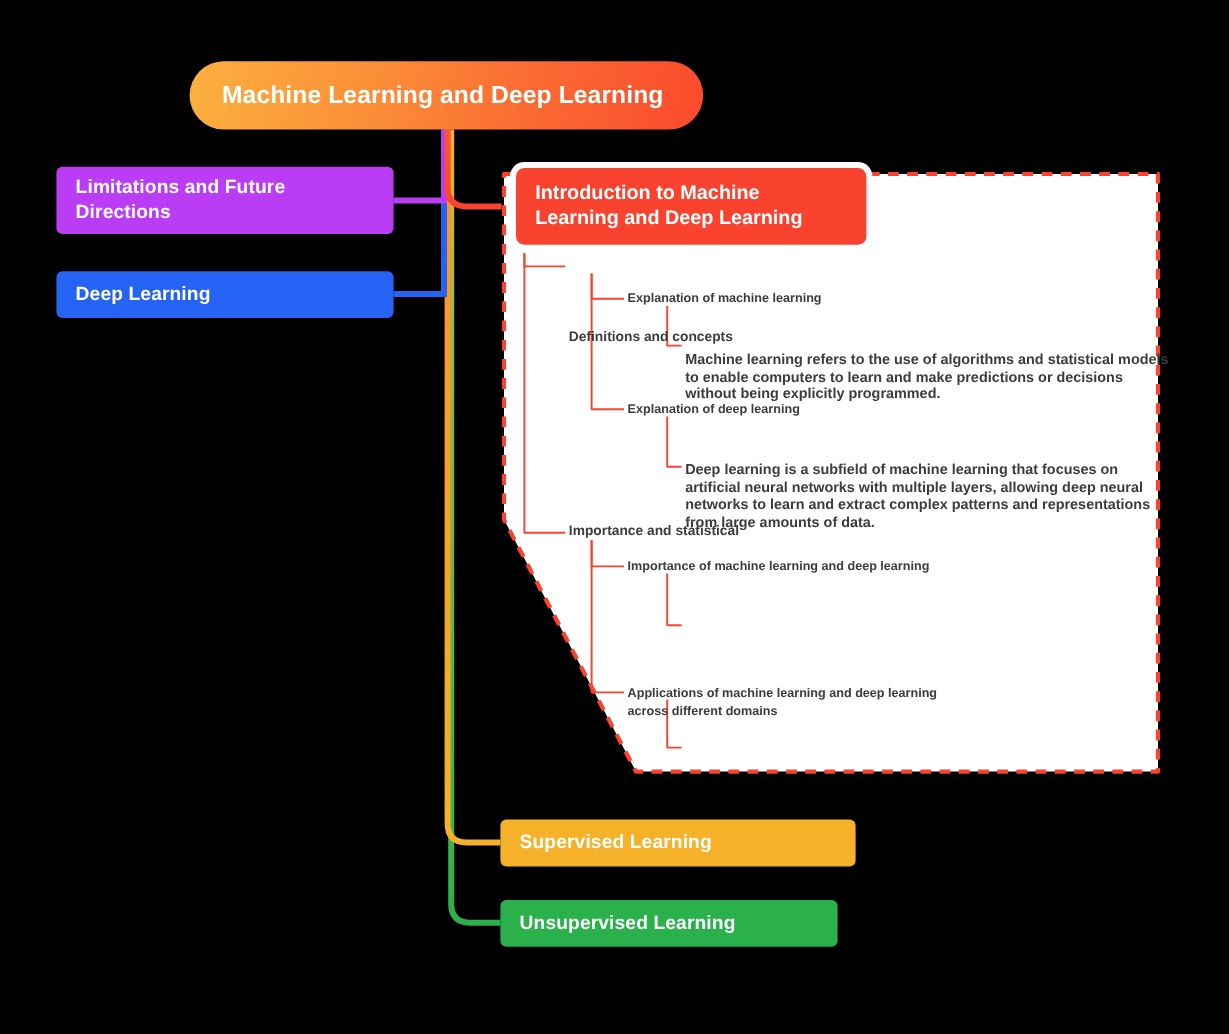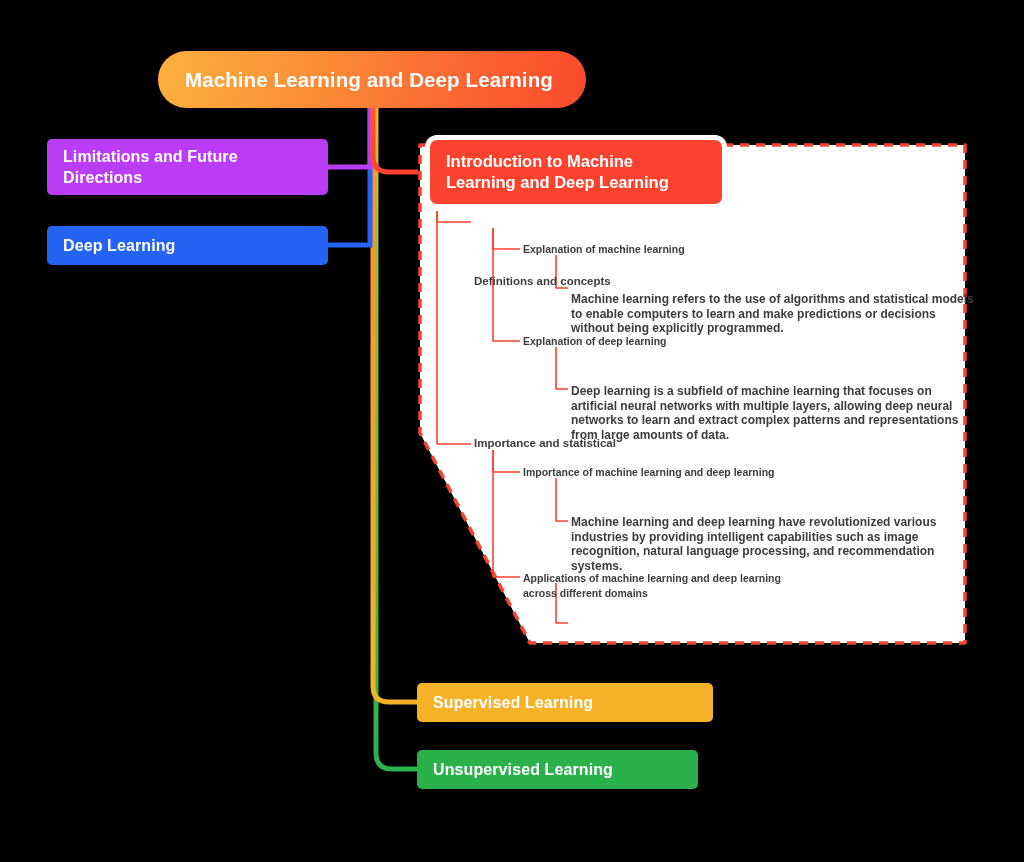--- a/index.html
+++ b/index.html
@@ -149,22 +149,18 @@
 
     <div class="lbl l2" style="left:115px;top:202px;">Explanation of deep learning</div>
     <div class="lbl l3" style="left:163px;top:231px;">Deep learning is a subfield of machine learning that focuses on
 artificial neural networks with multiple layers, allowing deep neural
 networks to learn and extract complex patterns and representations
 from large amounts of data.</div>
 
     <div class="lbl l1" style="left:66px;top:304px;">Importance and statistical</div>
 
     <div class="lbl l2" style="left:115px;top:333px;">Importance of machine learning and deep learning</div>
-    <div class="lbl l3" style="left:163px;top:362px;">Machine learning and deep learning have revolutionized various
-industries by providing intelligent capabilities such as image
-recognition, natural language processing, and recommendation
-systems.</div>
 
     <div class="lbl l2" style="left:115px;top:438px;line-height:14.5px;">Applications of machine learning and deep learning
 across different domains</div>
 
   </div>
 </div>
 
 </body></html>

